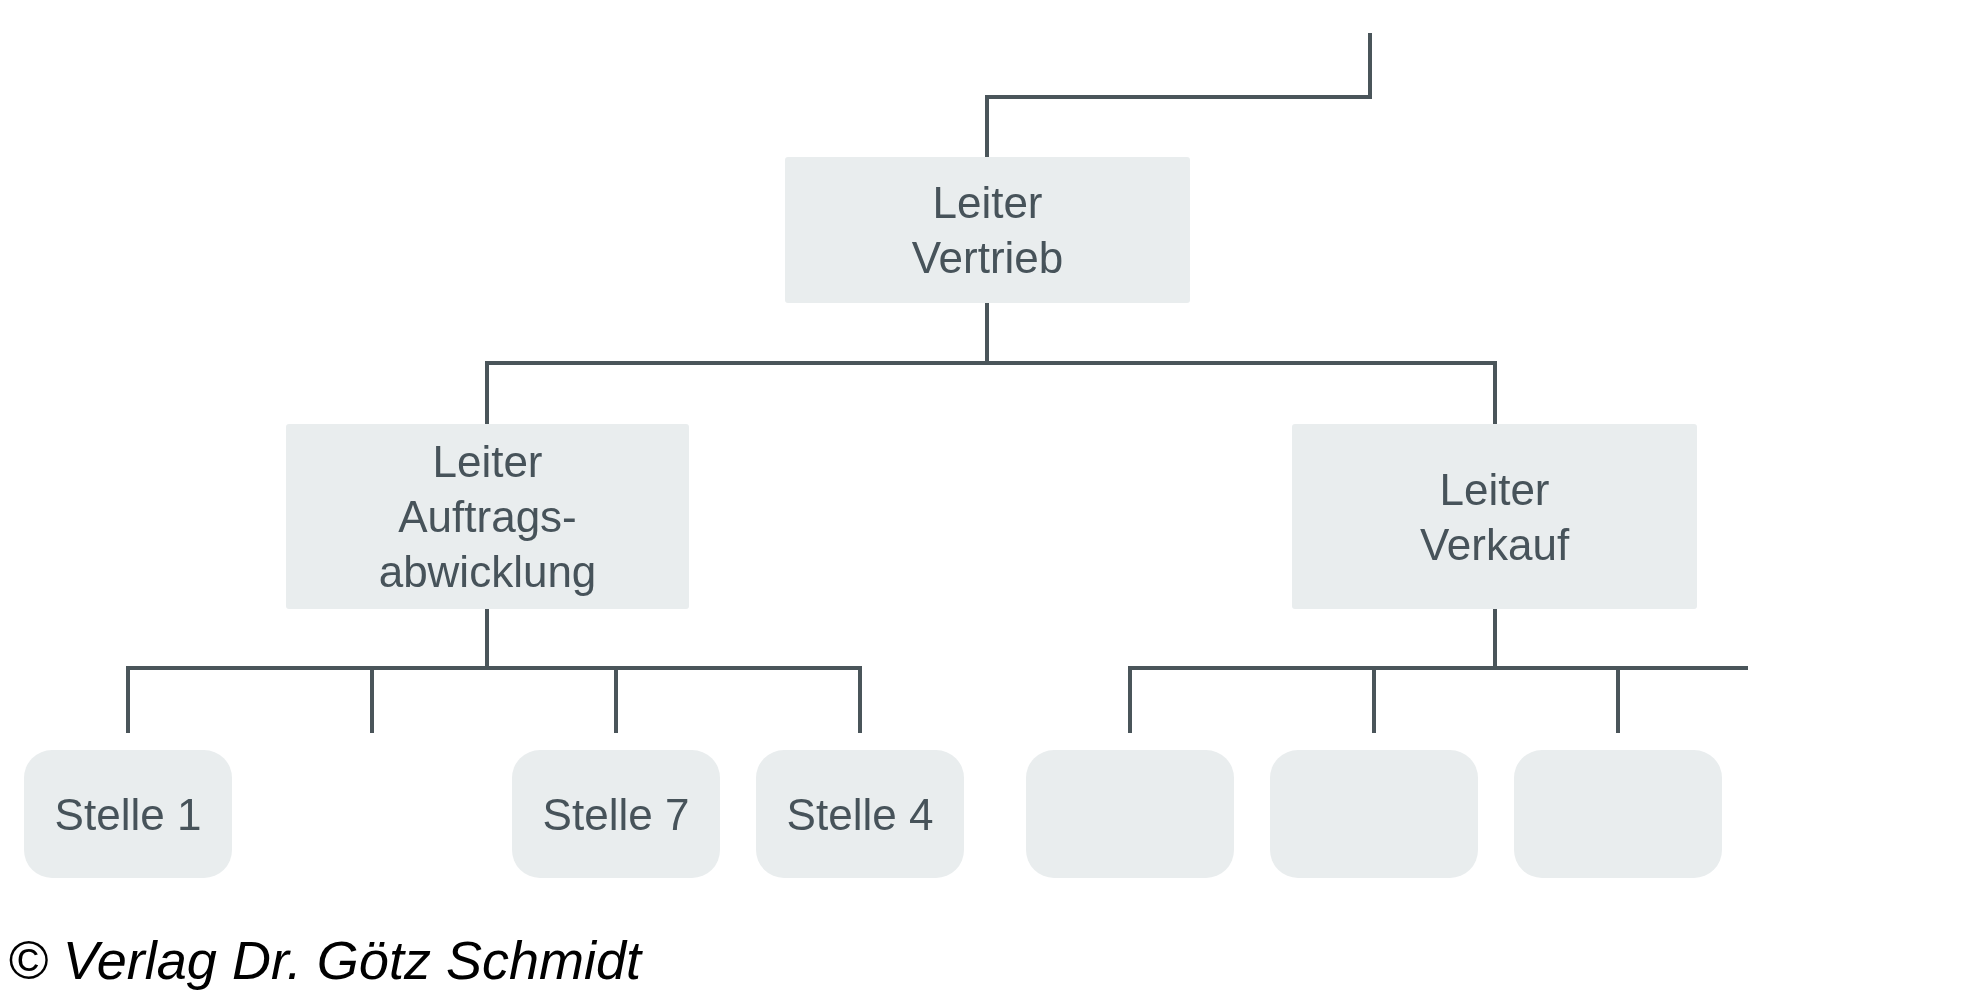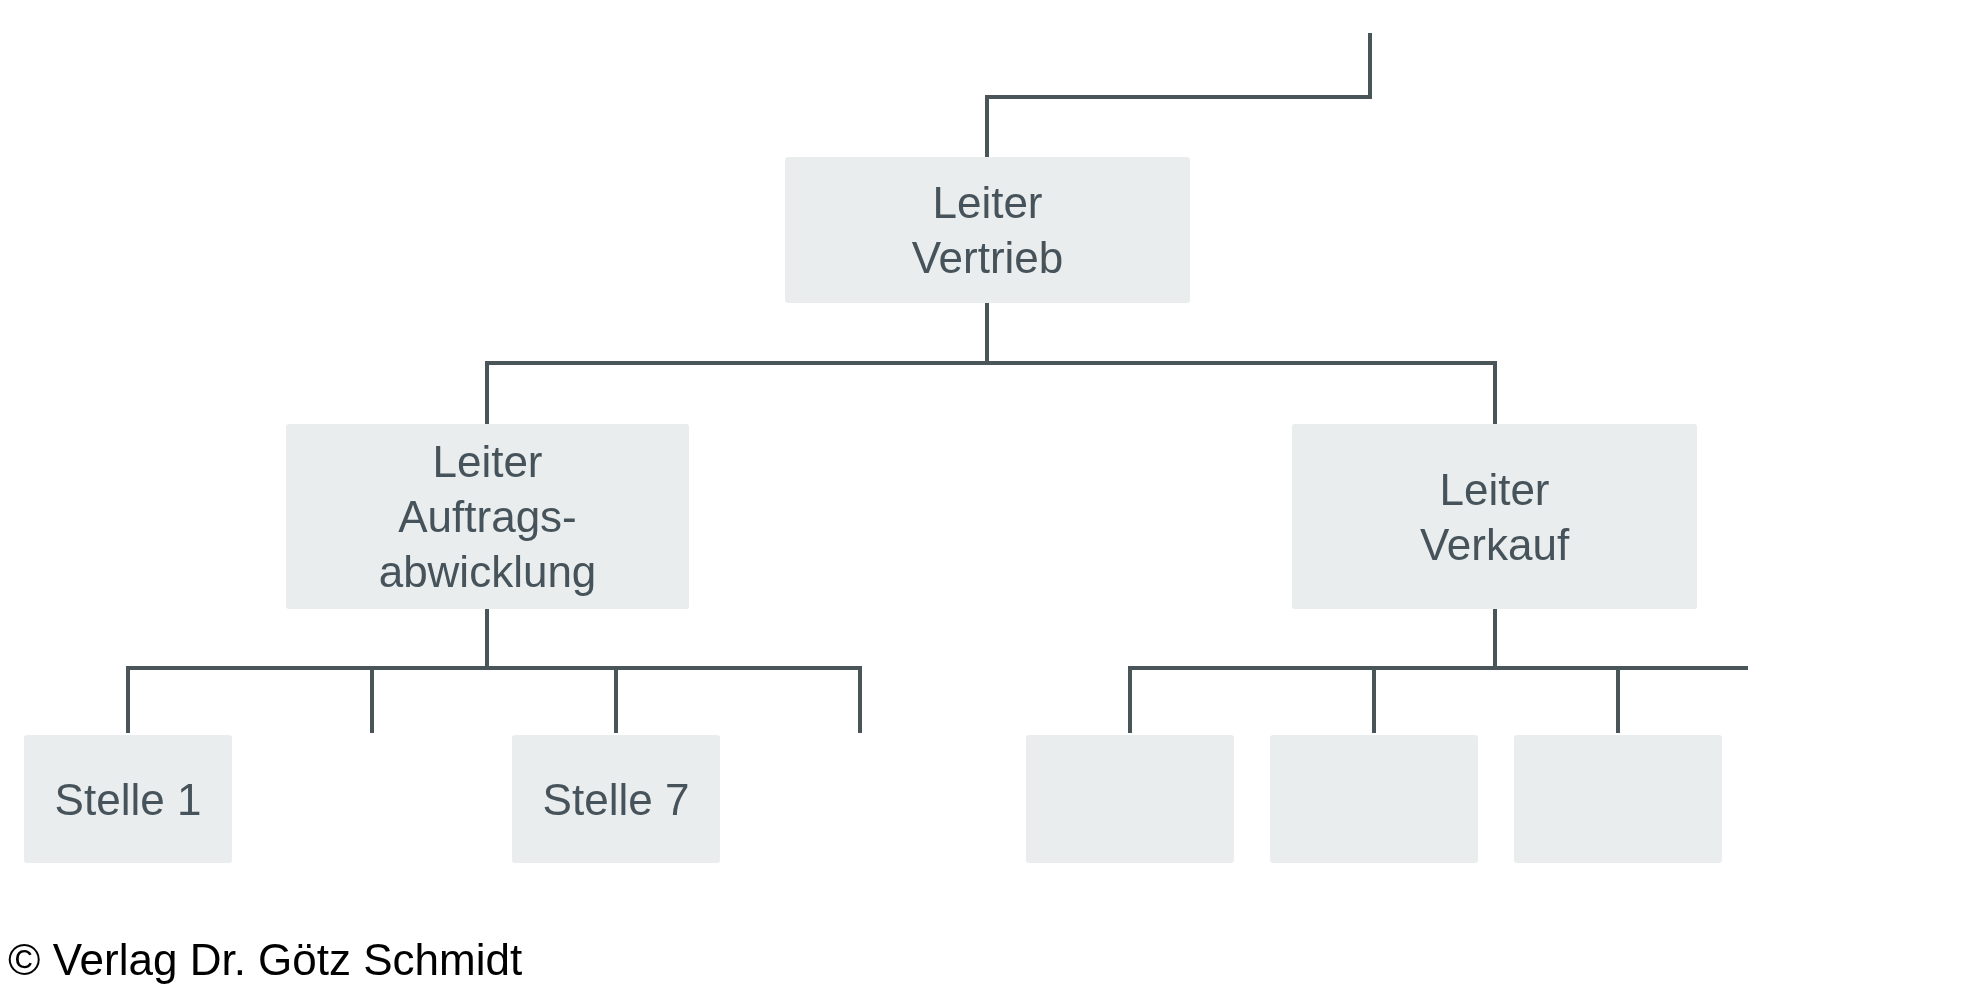--- a/index.html
+++ b/index.html
@@ -40,36 +40,37 @@
     font-size: 44px;
     line-height: 55px;
     white-space: pre-line;
   }
   
   .n-root   { left: 785px;  top: 157px; width: 405px; height: 146px; }
   
   .n-mid-l  { left: 286px;  top: 424px; width: 403px; height: 185px; }
   .n-mid-r  { left: 1292px; top: 424px; width: 405px; height: 185px; }
   
-  .n-child  { top: 735px; width: 208px; height: 128px; }
+  .n-child  { top: 750px; width: 208px; height: 128px; border-radius: 28px; }
   .n-c1 { left: 24px;   }
   .n-c2 { left: 268px;  }
   .n-c3 { left: 512px;  }
   .n-c4 { left: 756px;  }
   .n-c5 { left: 1026px; }
   .n-c6 { left: 1270px; }
   .n-c7 { left: 1514px; }
   .n-c8 { left: 1758px; }
   .copyright {
     position: absolute;
     left: 8px;
     top: 930px;
     color: #000000;
-    font-size: 44px;
+    font-size: 54px;
     line-height: 60px;
+    font-style: italic;
     white-space: nowrap;
   }
 </style>
 </head>
 <body>
 
 <div class="canvas">
 
   <svg class="connectors" viewBox="0 0 1973 997" xmlns="http://www.w3.org/2000/svg">
 
@@ -93,20 +94,21 @@
 Vertrieb</div>
 
   <div class="node n-mid-l">Leiter
 Auftrags-
 abwicklung</div>
   <div class="node n-mid-r">Leiter
 Verkauf</div>
 
   <div class="node n-child n-c1">Stelle 1</div>
   <div class="node n-child n-c3">Stelle 7</div>
+  <div class="node n-child n-c4">Stelle 4</div>
 
   <div class="node n-child n-c5"></div>
   <div class="node n-child n-c6"></div>
   <div class="node n-child n-c7"></div>
   <div class="node n-child n-c8"></div>
 
   <div class="copyright">© Verlag Dr. Götz Schmidt</div>
 
 </div>
 

